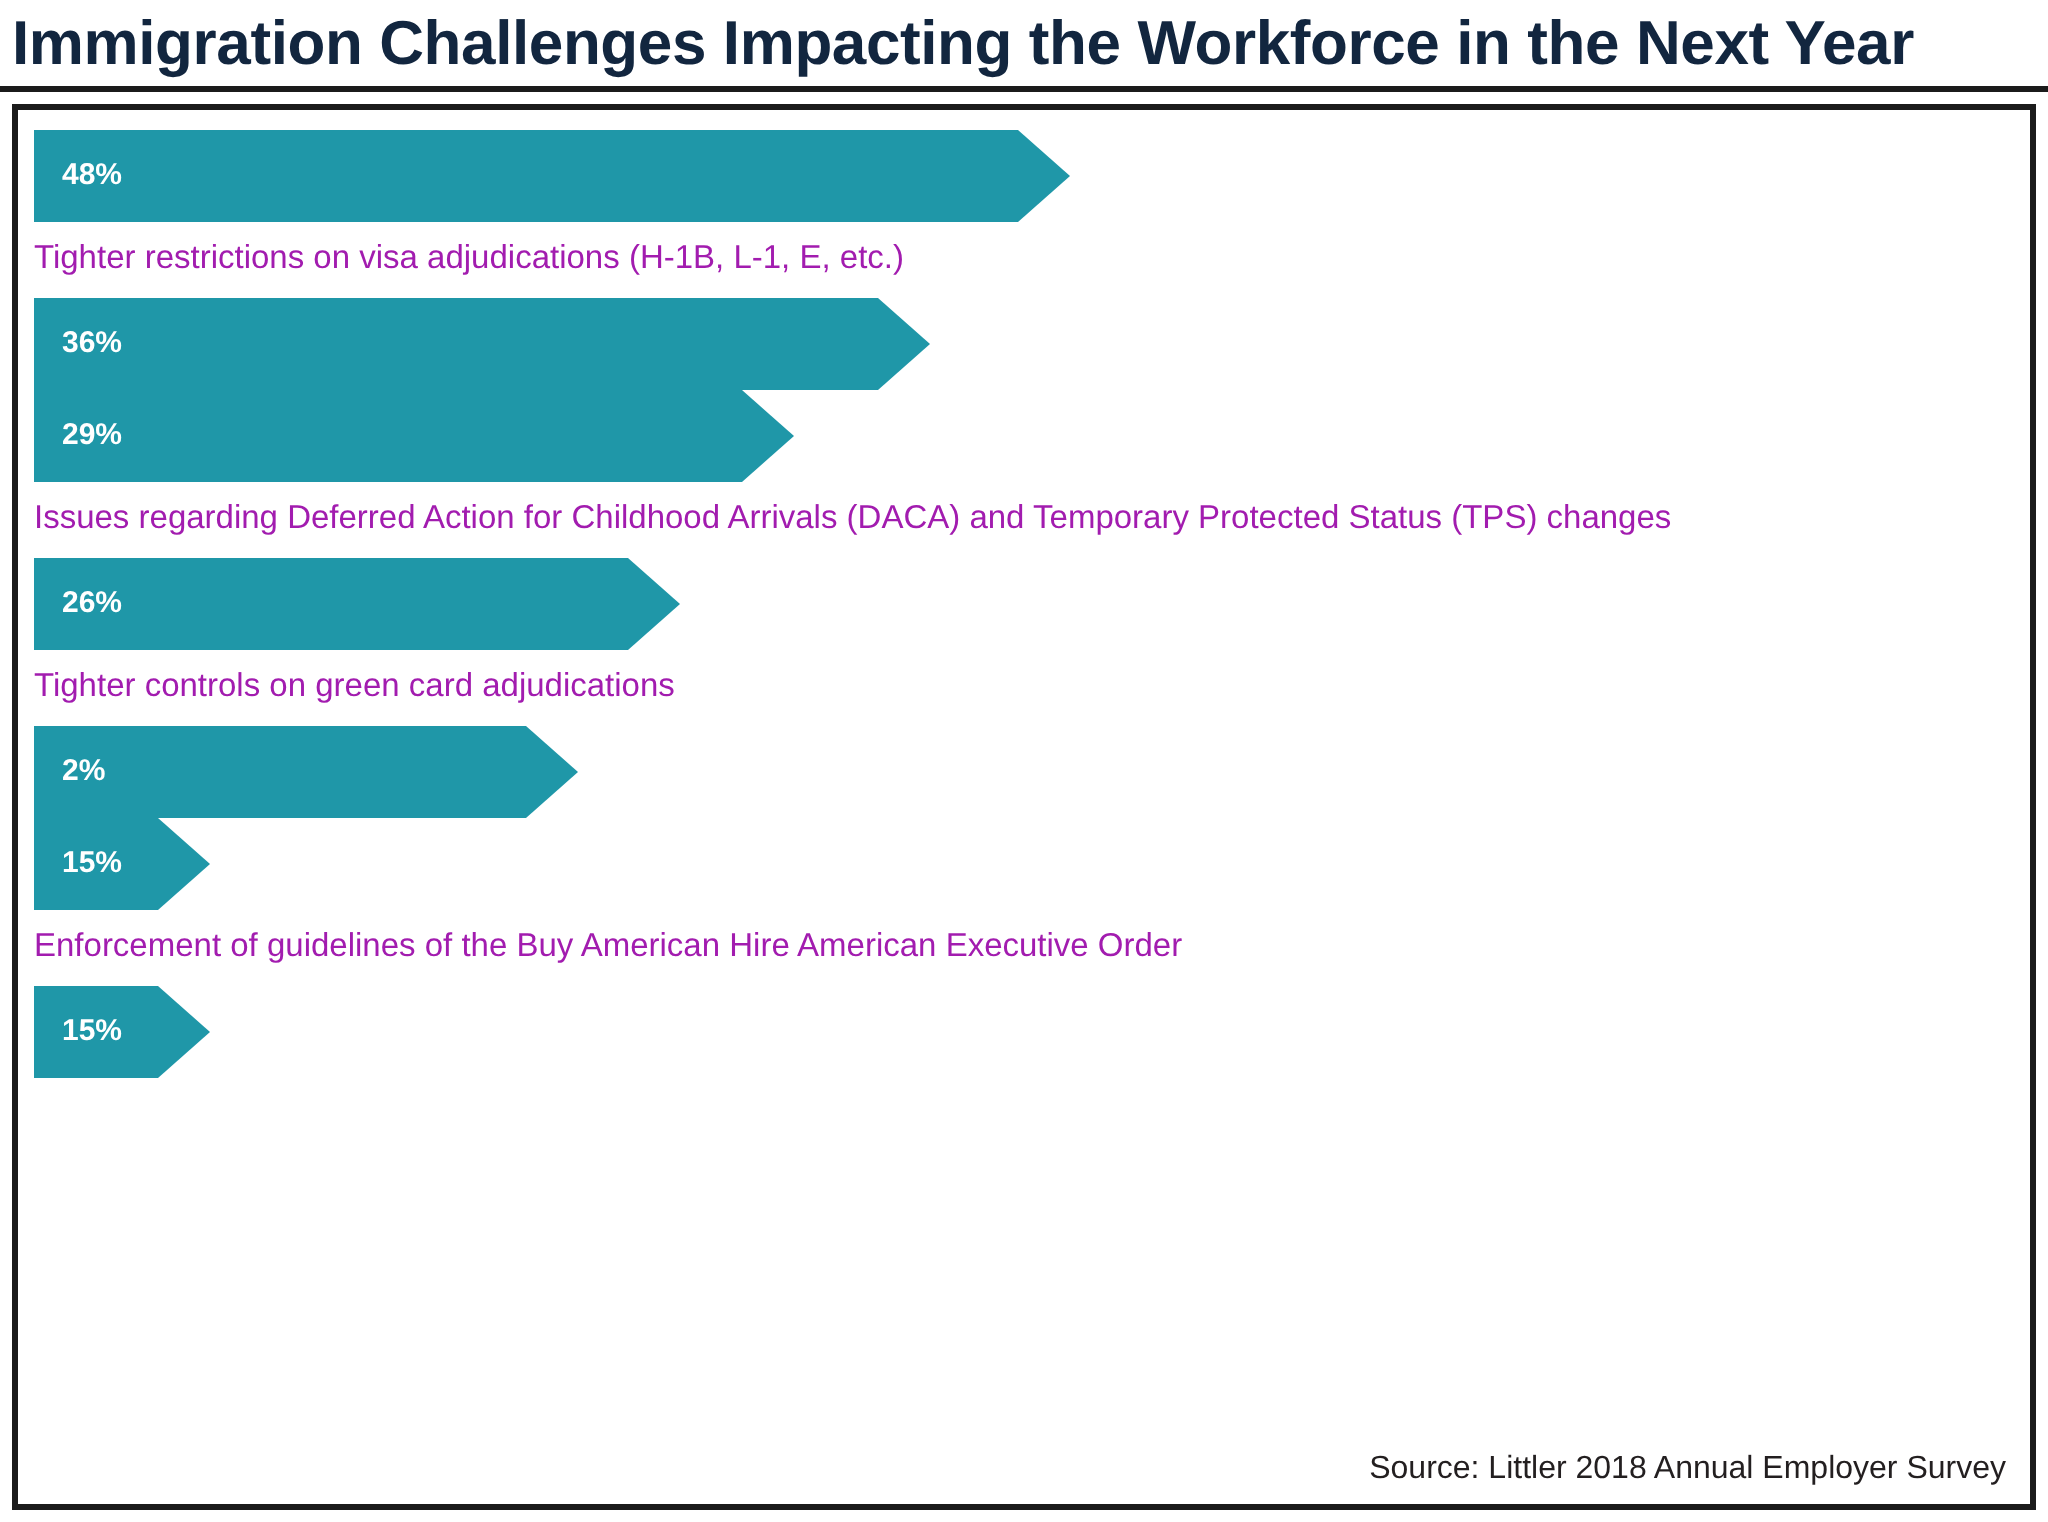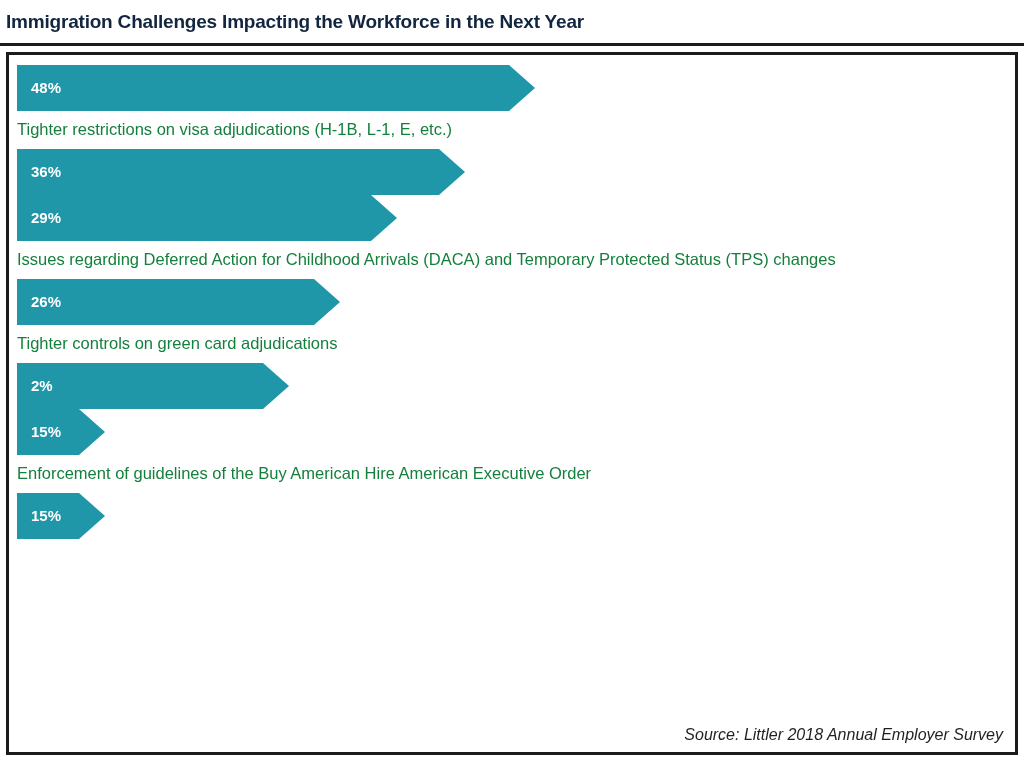--- a/index.html
+++ b/index.html
@@ -17,21 +17,21 @@
     height: 761px;
     background: #ffffff;
     overflow: hidden;
   }
   .chart-title {
     position: absolute;
     left: 6px;
     top: 2px;
     width: 1012px;
     height: 40px;
-    font-size: 19px;
+    font-size: 31px;
     font-weight: bold;
     color: #12263f;
     letter-spacing: -0.2px;
     line-height: 40px;
     white-space: nowrap;
     font-family: "Liberation Sans", sans-serif;
   }
   .title-rule {
     position: absolute;
     left: 0px;
@@ -82,30 +82,29 @@
     height: 62px;
     line-height: 46px;
     color: #ffffff;
     font-size: 15px;
     font-weight: bold;
     font-family: "Liberation Sans", sans-serif;
   }
   .row-caption {
     margin: 9px 0 10px 8px;
     font-size: 16.5px;
-    color: #15803d;
+    color: #a21caf;
     font-family: "Liberation Sans", sans-serif;
     white-space: nowrap;
   }
   .source {
     position: absolute;
     right: 12px;
     bottom: 8px;
     font-size: 16px;
-    font-style: italic;
     color: #231f20;
     font-family: "Liberation Sans", sans-serif;
   }
 </style>
 </head>
 <body>
 
 <div class="page">
 
   <div class="chart-title">Immigration Challenges Impacting the Workforce in the Next Year</div>

